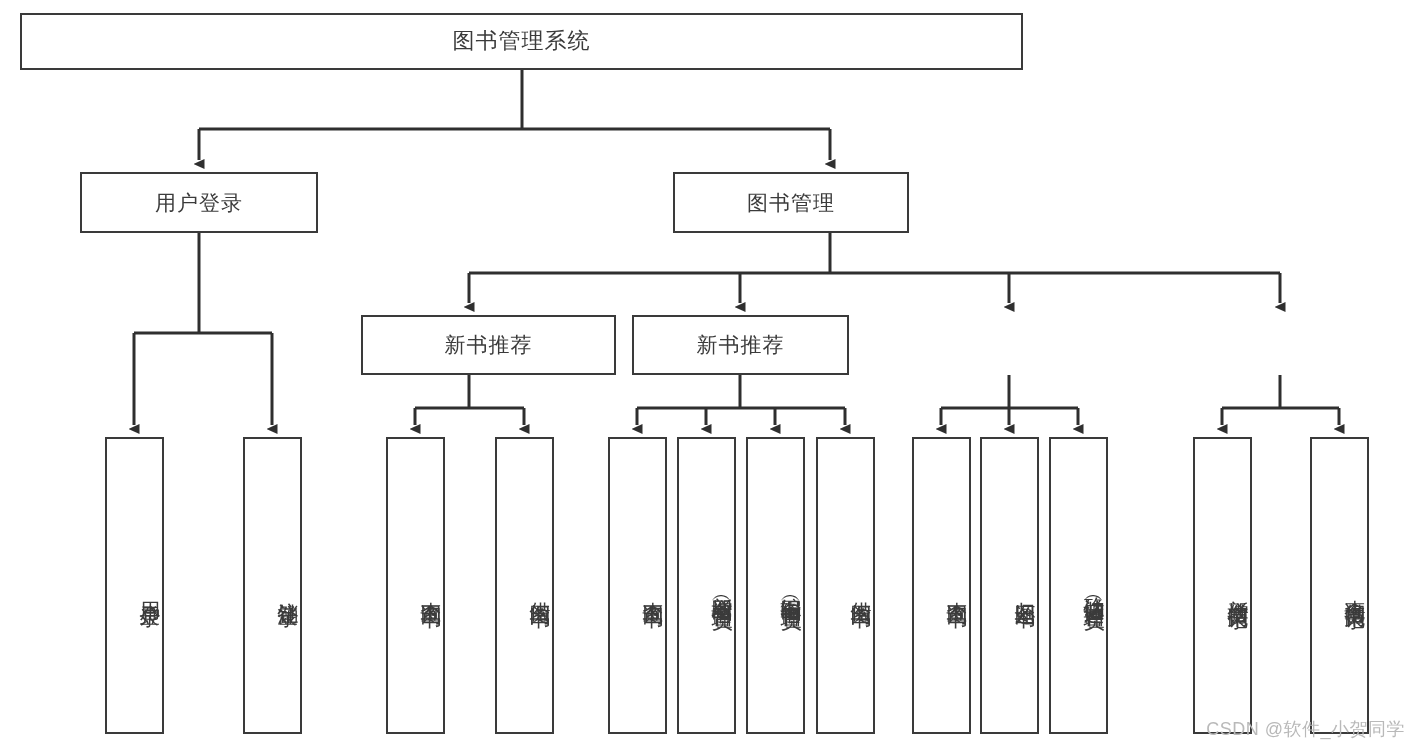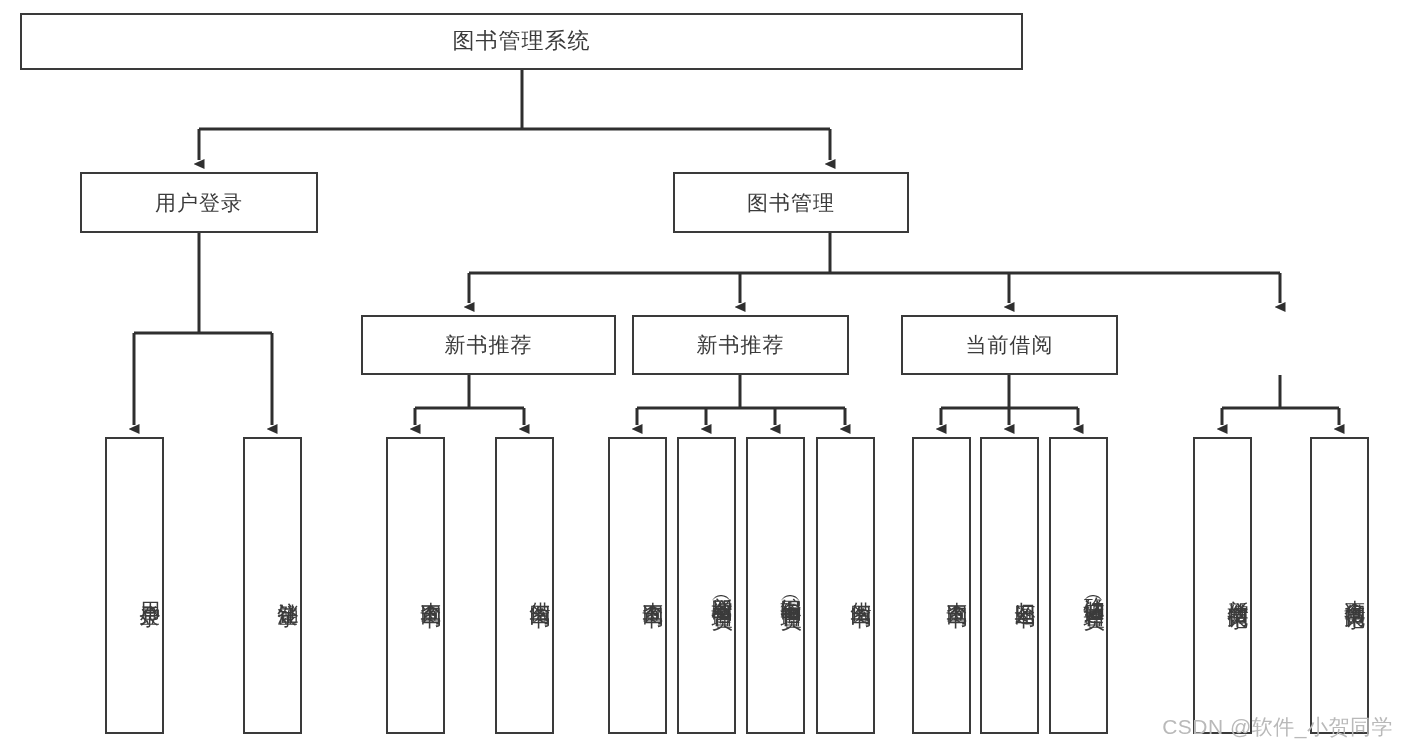--- a/index.html
+++ b/index.html
@@ -54,23 +54,23 @@
     padding-top: 6px;
     letter-spacing: 2px;
   }
   .node.vert > span {
     writing-mode: vertical-rl;
     text-orientation: upright;
     display: block;
   }
   .watermark {
     position: absolute;
-    right: 12px;
+    right: 0;
     bottom: 6px;
-    font-size: 21px;
+    font-size: 18px;
     color: #b9b9b9;
     letter-spacing: 0.5px;
     white-space: nowrap;
   }
 </style>
 </head>
 <body>
 
 <div id="canvas">
 
@@ -139,23 +139,20 @@
   </div>
 
   <div class="node horiz" style="left:361px; top:315px; width:255px; height:60px;">
     <span>新书推荐</span>
   </div>
 
   <div class="node horiz" style="left:632px; top:315px; width:217px; height:60px;">
     <span>新书推荐</span>
   </div>
 
-  <div class="node horiz" style="left:901px; top:315px; width:217px; height:60px;">
-    <span>当前借阅</span>
-  </div>
 
 
   <div class="node vert" style="left:105px; top:437px; width:59px; height:297px;">
     <span>用户登录</span>
   </div>
 
   <div class="node vert" style="left:243px; top:437px; width:59px; height:297px;">
     <span>注销登录</span>
   </div>
 

